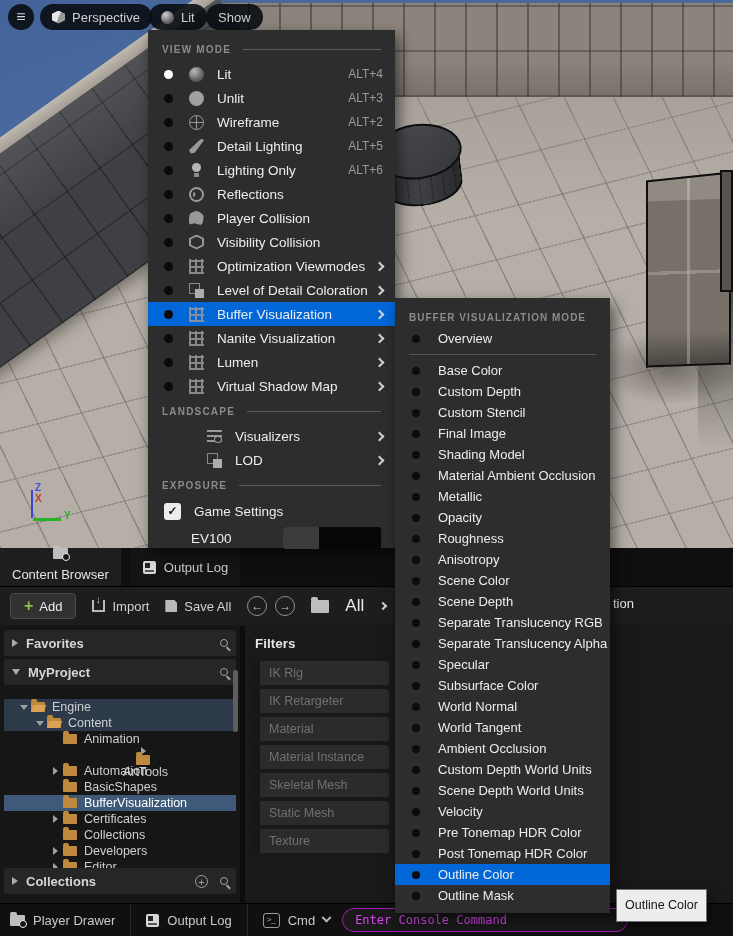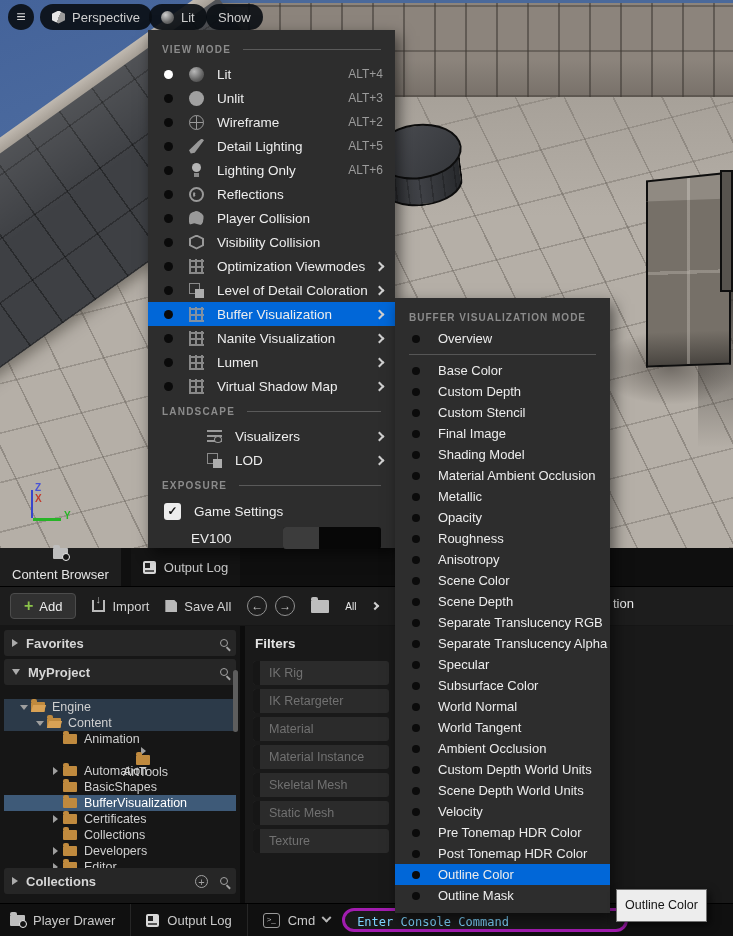--- a/index.html
+++ b/index.html
@@ -154,21 +154,21 @@
   .addbtn { display:flex; align-items:center; gap:6px; height:26px; padding:0 13px; background:#313131; border:1px solid #4c4c4c; border-radius:4px; }
   .plus { color:#8bc34a; font-size:16px; font-weight:bold; line-height:1; }
   .addbtn span.lbl { color:#ececec; font-size:13px; }
   .tbtn { display:flex; align-items:center; gap:7px; color:#d2d2d2; font-size:13px; }
   .imp-ic { width:13px; height:12px; border-left:2px solid #b9b9b9; border-right:2px solid #b9b9b9; border-bottom:2px solid #b9b9b9; position:relative; }
   .imp-ic::after { content:"↓"; position:absolute; left:1px; top:-7px; color:#b9b9b9; font-size:11px; font-weight:bold; }
   .save-ic { width:12px; height:12px; background:#b9b9b9; clip-path:polygon(0 0,75% 0,100% 25%,100% 100%,0 100%); position:relative; }
   .navc { width:20px; height:20px; border:1.5px solid #909090; border-radius:50%; color:#c6c6c6; font-size:12px;
     display:flex; align-items:center; justify-content:center; flex:none; }
   .navgroup { display:flex; gap:8px; align-items:center; }
-  .crumb { color:#e8e8e8; font-size:10px; }
+  .crumb { color:#e8e8e8; font-size:17px; }
   .crumb-chev { width:6px; height:6px; border-right:2px solid #cfcfcf; border-top:2px solid #cfcfcf; transform:rotate(45deg); }
 
   .cb-body { position:absolute; left:0; top:78px; bottom:0; width:733px; display:flex; }
   .leftpanel { width:240px; background:#161616; position:relative; padding:4px; }
   .secrow { display:flex; align-items:center; height:26px; background:#262626; border-radius:3px; margin-bottom:3px; padding:0 8px; }
   .secrow .slbl { font-size:13px; font-weight:bold; color:#d6d6d6; margin-left:8px; }
   .secrow .spacefill { flex:1; }
   .tw-r { width:0; height:0; border-left:6px solid #ababab; border-top:4px solid rgba(0,0,0,0); border-bottom:4px solid rgba(0,0,0,0); }
   .tw-d { width:0; height:0; border-top:6px solid #ababab; border-left:4px solid rgba(0,0,0,0); border-right:4px solid rgba(0,0,0,0); }
   .searchic { width:8px; height:8px; border:1.5px solid #a2a2a2; border-radius:50%; position:relative; margin-left:12px; }
@@ -215,22 +215,22 @@
   .bc-frag { position:absolute; left:613px; top:596px; color:#e8e8e8; font-size:13px; z-index:6; }
 
   
   .statusbar { position:absolute; left:0; top:903px; width:733px; height:33px; background:#101010; border-top:1px solid #000;
     display:flex; align-items:center; z-index:5; padding-left:10px; }
   .sb-item { display:flex; align-items:center; gap:8px; color:#c9c9c9; font-size:13px; }
   .sb-sep { width:1px; height:100%; background:#262626; margin:0 15px; }
   .cmd-ic { width:17px; height:15px; border:1.5px solid #9a9a9a; border-radius:3px; color:#b5b5b5; font-size:8px;
     line-height:12px; text-align:center; letter-spacing:0; }
   .chev-dn { width:7px; height:7px; border-right:2px solid #b5b5b5; border-bottom:2px solid #b5b5b5; transform:rotate(45deg) translate(-2px,-2px); }
-  .console { margin-left:12px; width:286px; height:24px; background:#191919; border:3px solid #a21caf; border-radius:12px;
-    color:#7dd3fc; font-family:"DejaVu Sans Mono", monospace; font-size:12px; line-height:22px; padding-left:12px;
+  .console { margin-left:12px; width:286px; height:24px; background:#191919; border:1px solid #a21caf; border-radius:12px;
+    color:#d946ef; font-family:"DejaVu Sans Mono", monospace; font-size:12px; line-height:22px; padding-left:12px;
     white-space:nowrap; overflow:hidden; }
 
   
   .tooltip { position:absolute; left:616px; top:889px; width:91px; height:33px; background:#ededed; border:1px solid #707070;
     color:#141414; font-size:12.5px; text-align:center; line-height:31px; z-index:20; box-shadow:3px 3px 8px rgba(0,0,0,.6); }
 </style>
 </head>
 <body>
 
 <div id="canvas">

